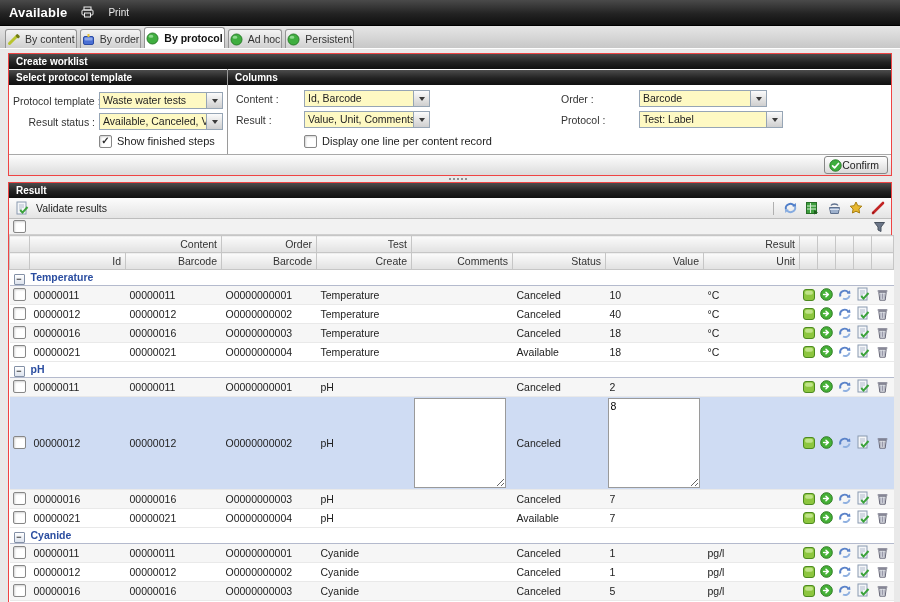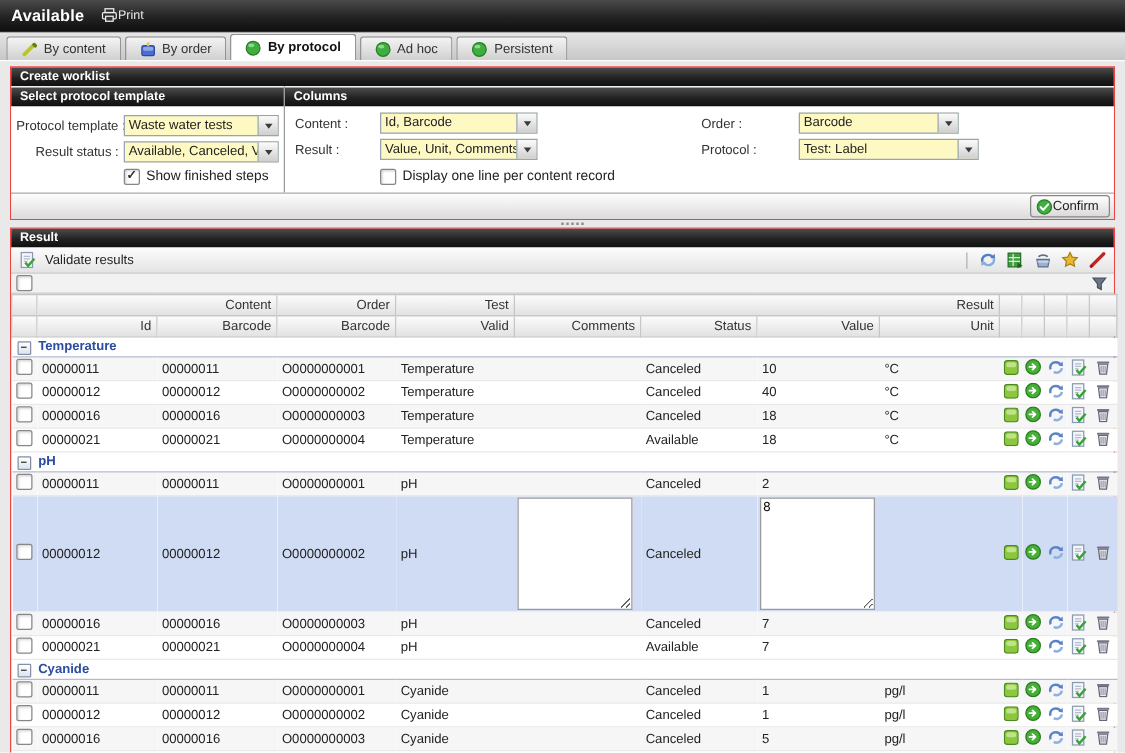--- a/index.html
+++ b/index.html
@@ -6,26 +6,26 @@
   body{width:900px;height:602px;overflow:hidden;background:#e9e9e9;
        font-family:"Liberation Sans",sans-serif;font-size:11px;color:#222;
        -webkit-font-smoothing:antialiased}
   .app{width:900px;height:602px;overflow:hidden;position:relative}
 
   
   .titlebar{height:26px;background:linear-gradient(#4a4a4a,#232323 55%,#0f0f0f);
     display:flex;align-items:center;gap:14px;padding:0 9px;box-sizing:border-box;
     border-bottom:1px solid #000}
   .titlebar .title{color:#fff;font-weight:bold;font-size:13px;letter-spacing:.2px}
-  .print-btn{display:flex;align-items:center;gap:0;color:#e8e8e8;font-size:10px;cursor:default}
+  .print-btn{display:flex;align-items:center;gap:14px;color:#e8e8e8;font-size:10px;cursor:default}
 
   
   .tabbar{height:22px;background:linear-gradient(#e6e6e6,#c7c7c7);display:flex;
     align-items:flex-end;padding-left:5px;border-bottom:1px solid #fdfdfd}
-  .tab{display:flex;align-items:center;gap:5px;height:18px;padding:0 11px;
+  .tab{display:flex;align-items:center;gap:5px;height:18px;padding:0 1px;
     background:linear-gradient(#f4f4f4,#d0d0d0);border:1px solid #949494;border-bottom:none;
     border-radius:3px 3px 0 0;margin-right:3px;font-size:10.5px;color:#333;cursor:default}
   .tab.active{background:#fff;font-weight:bold;height:20px;color:#111}
   .tabicon{width:13px;height:13px;display:inline-flex}
 
   
   .bar-dark{background:linear-gradient(#4c4c4c,#222 55%,#101010);color:#fff;font-weight:bold;
     font-size:10px;height:15px;line-height:15px;padding:0 7px}
   .panel{margin:0 8px;background:#fff;border:1px solid #ef4444}
   .create-panel{margin-top:4px}
@@ -342,21 +342,21 @@
             <th></th>
           <th></th>
             <th></th>
           <th></th>
         </tr>
         <tr>
           <th></th>
           <th class="sub-h">Id</th>
           <th class="sub-h">Barcode</th>
           <th class="sub-h">Barcode</th>
-          <th class="sub-h">Valid</th>
+          <th class="sub-h">Create</th>
           <th class="sub-h">Comments</th>
           <th class="sub-h">Status</th>
           <th class="sub-h">Value</th>
           <th class="sub-h">Unit</th>
           <th></th>
             <th></th>
           <th></th>
             <th></th>
           <th></th>
         </tr>

